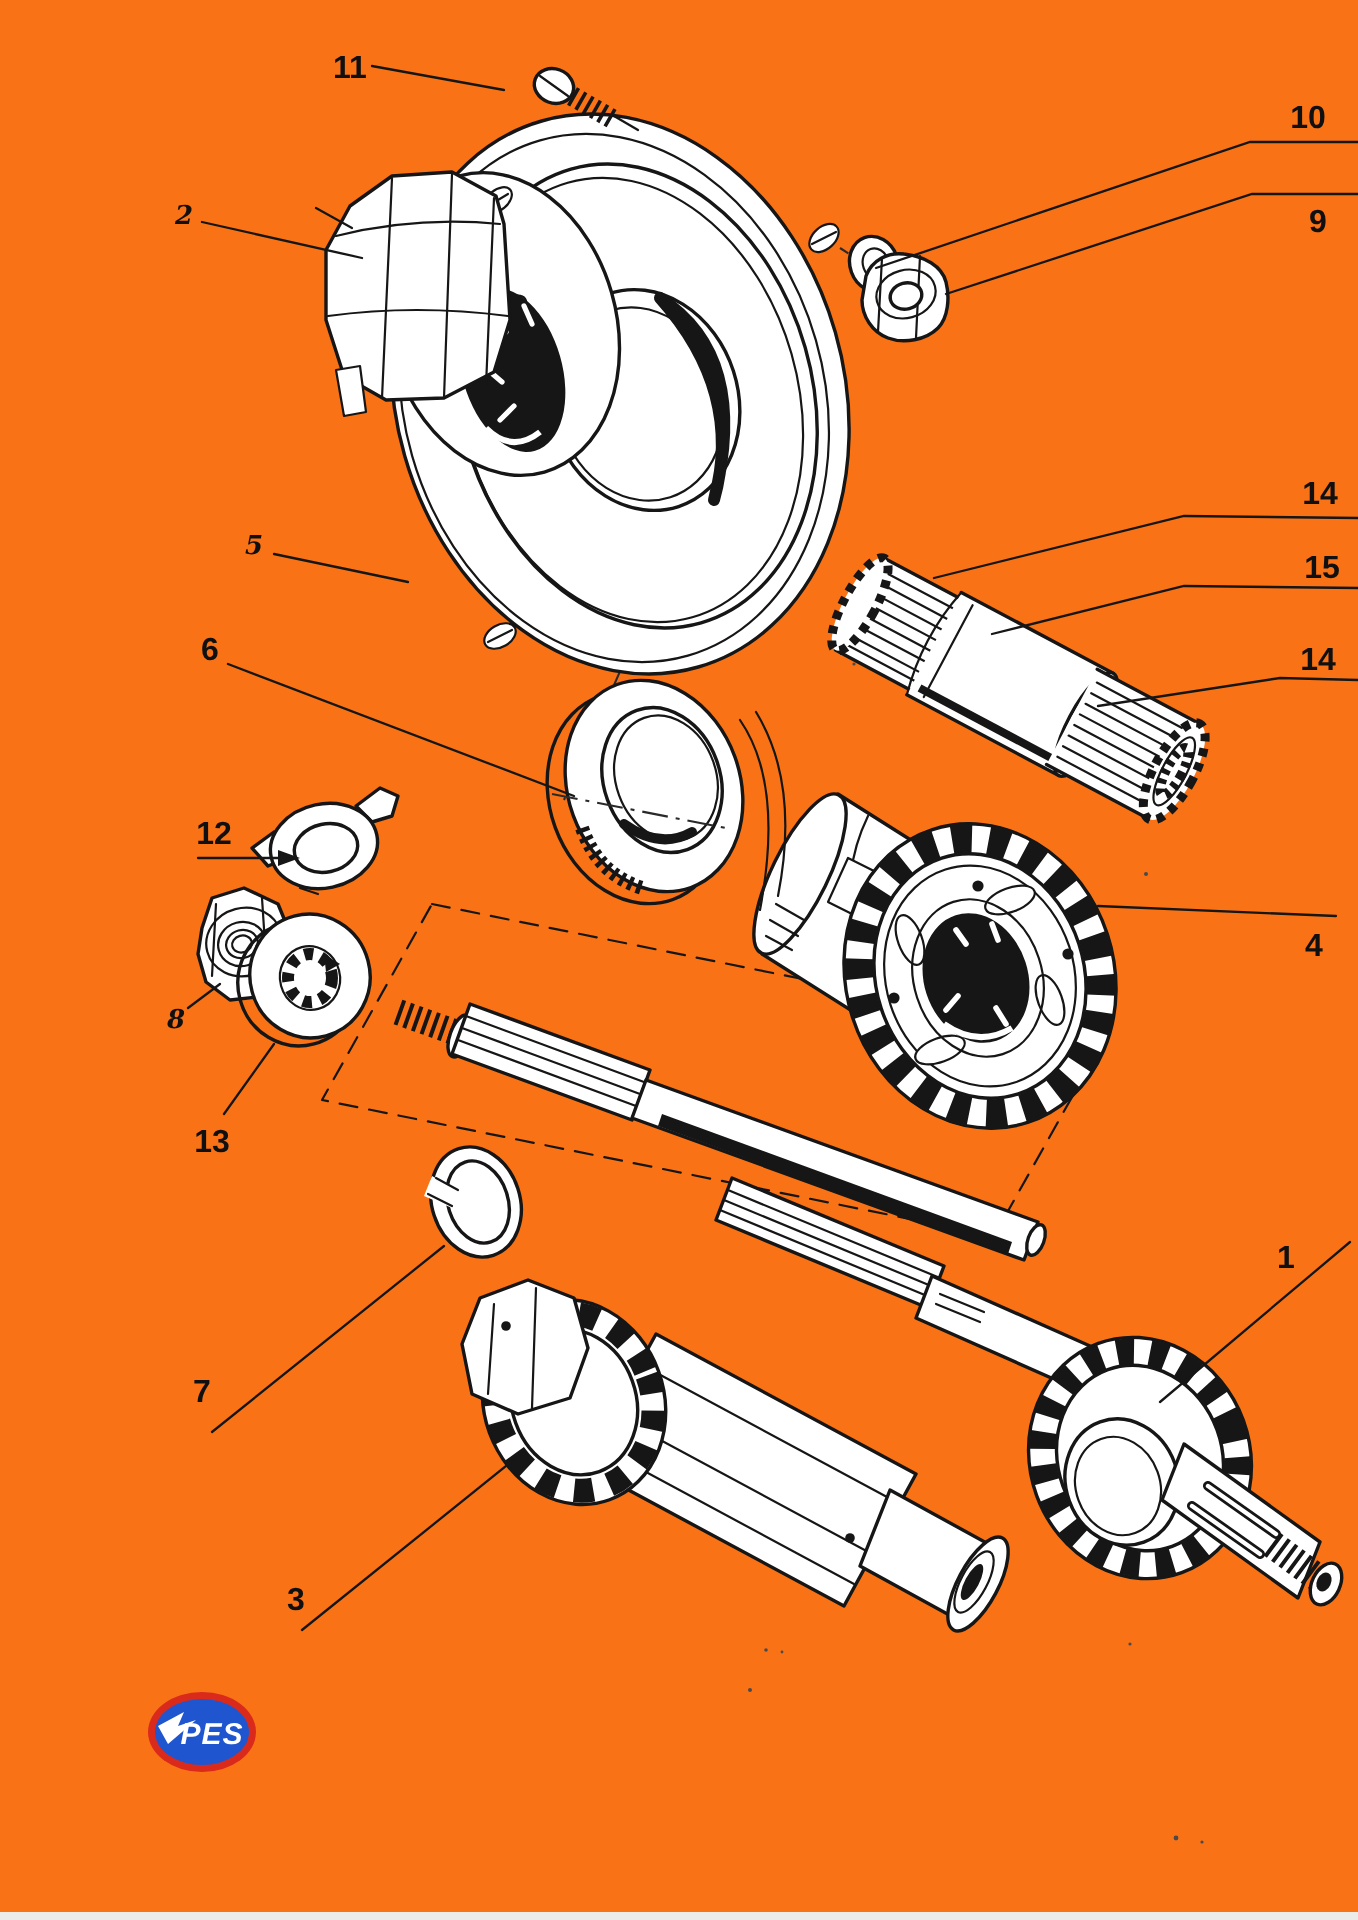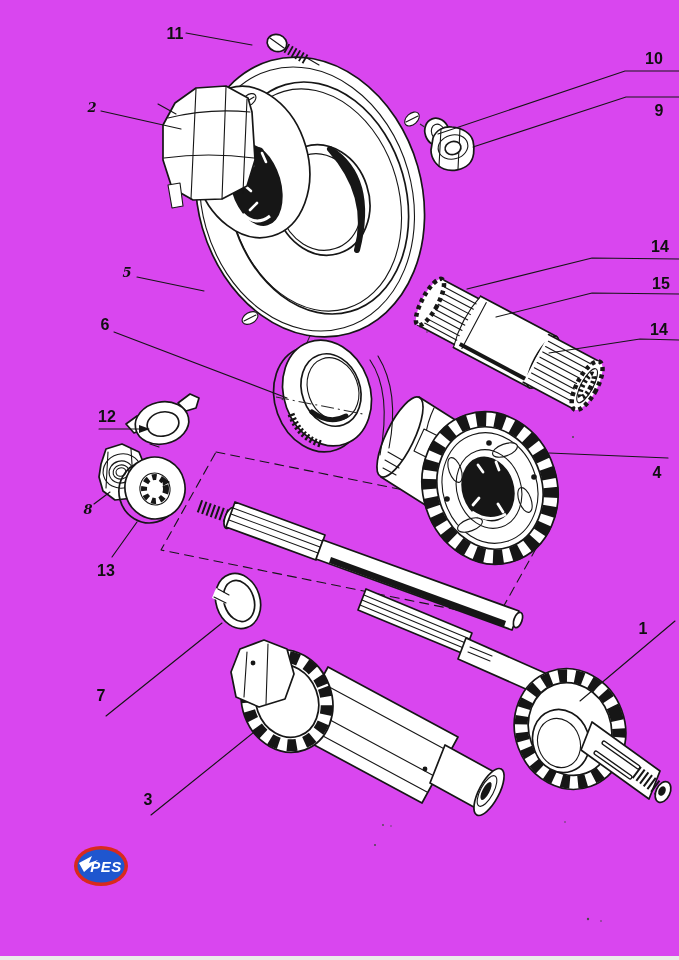--- a/index.html
+++ b/index.html
@@ -1,16 +1,16 @@
 <!DOCTYPE html>
 <html><head>
 <meta charset="utf-8">
 <style>
   html,body{margin:0;padding:0;background:#777;}
-  .page{width:679px;height:960px;background:#d946ef;position:relative;overflow:hidden;
+  .page{width:679px;height:960px;background:#f97316;position:relative;overflow:hidden;
         font-family:"Liberation Sans",sans-serif;}
   svg{display:block}
   .ln{fill:none;stroke:#161616;stroke-width:1.7;stroke-linejoin:round;stroke-linecap:round}
   .th{fill:none;stroke:#161616;stroke-width:1.1;stroke-linejoin:round;stroke-linecap:round}
   .fw{fill:#ffffff}
   .ink{fill:#161616}
   .ldr{fill:none;stroke:#161616;stroke-width:1.15;stroke-linecap:round}
   .cl{fill:none;stroke:#2a2a2a;stroke-width:1.05}
   .dash{stroke-dasharray:9 6}
   .ddot{stroke-dasharray:13 4 2 4}

